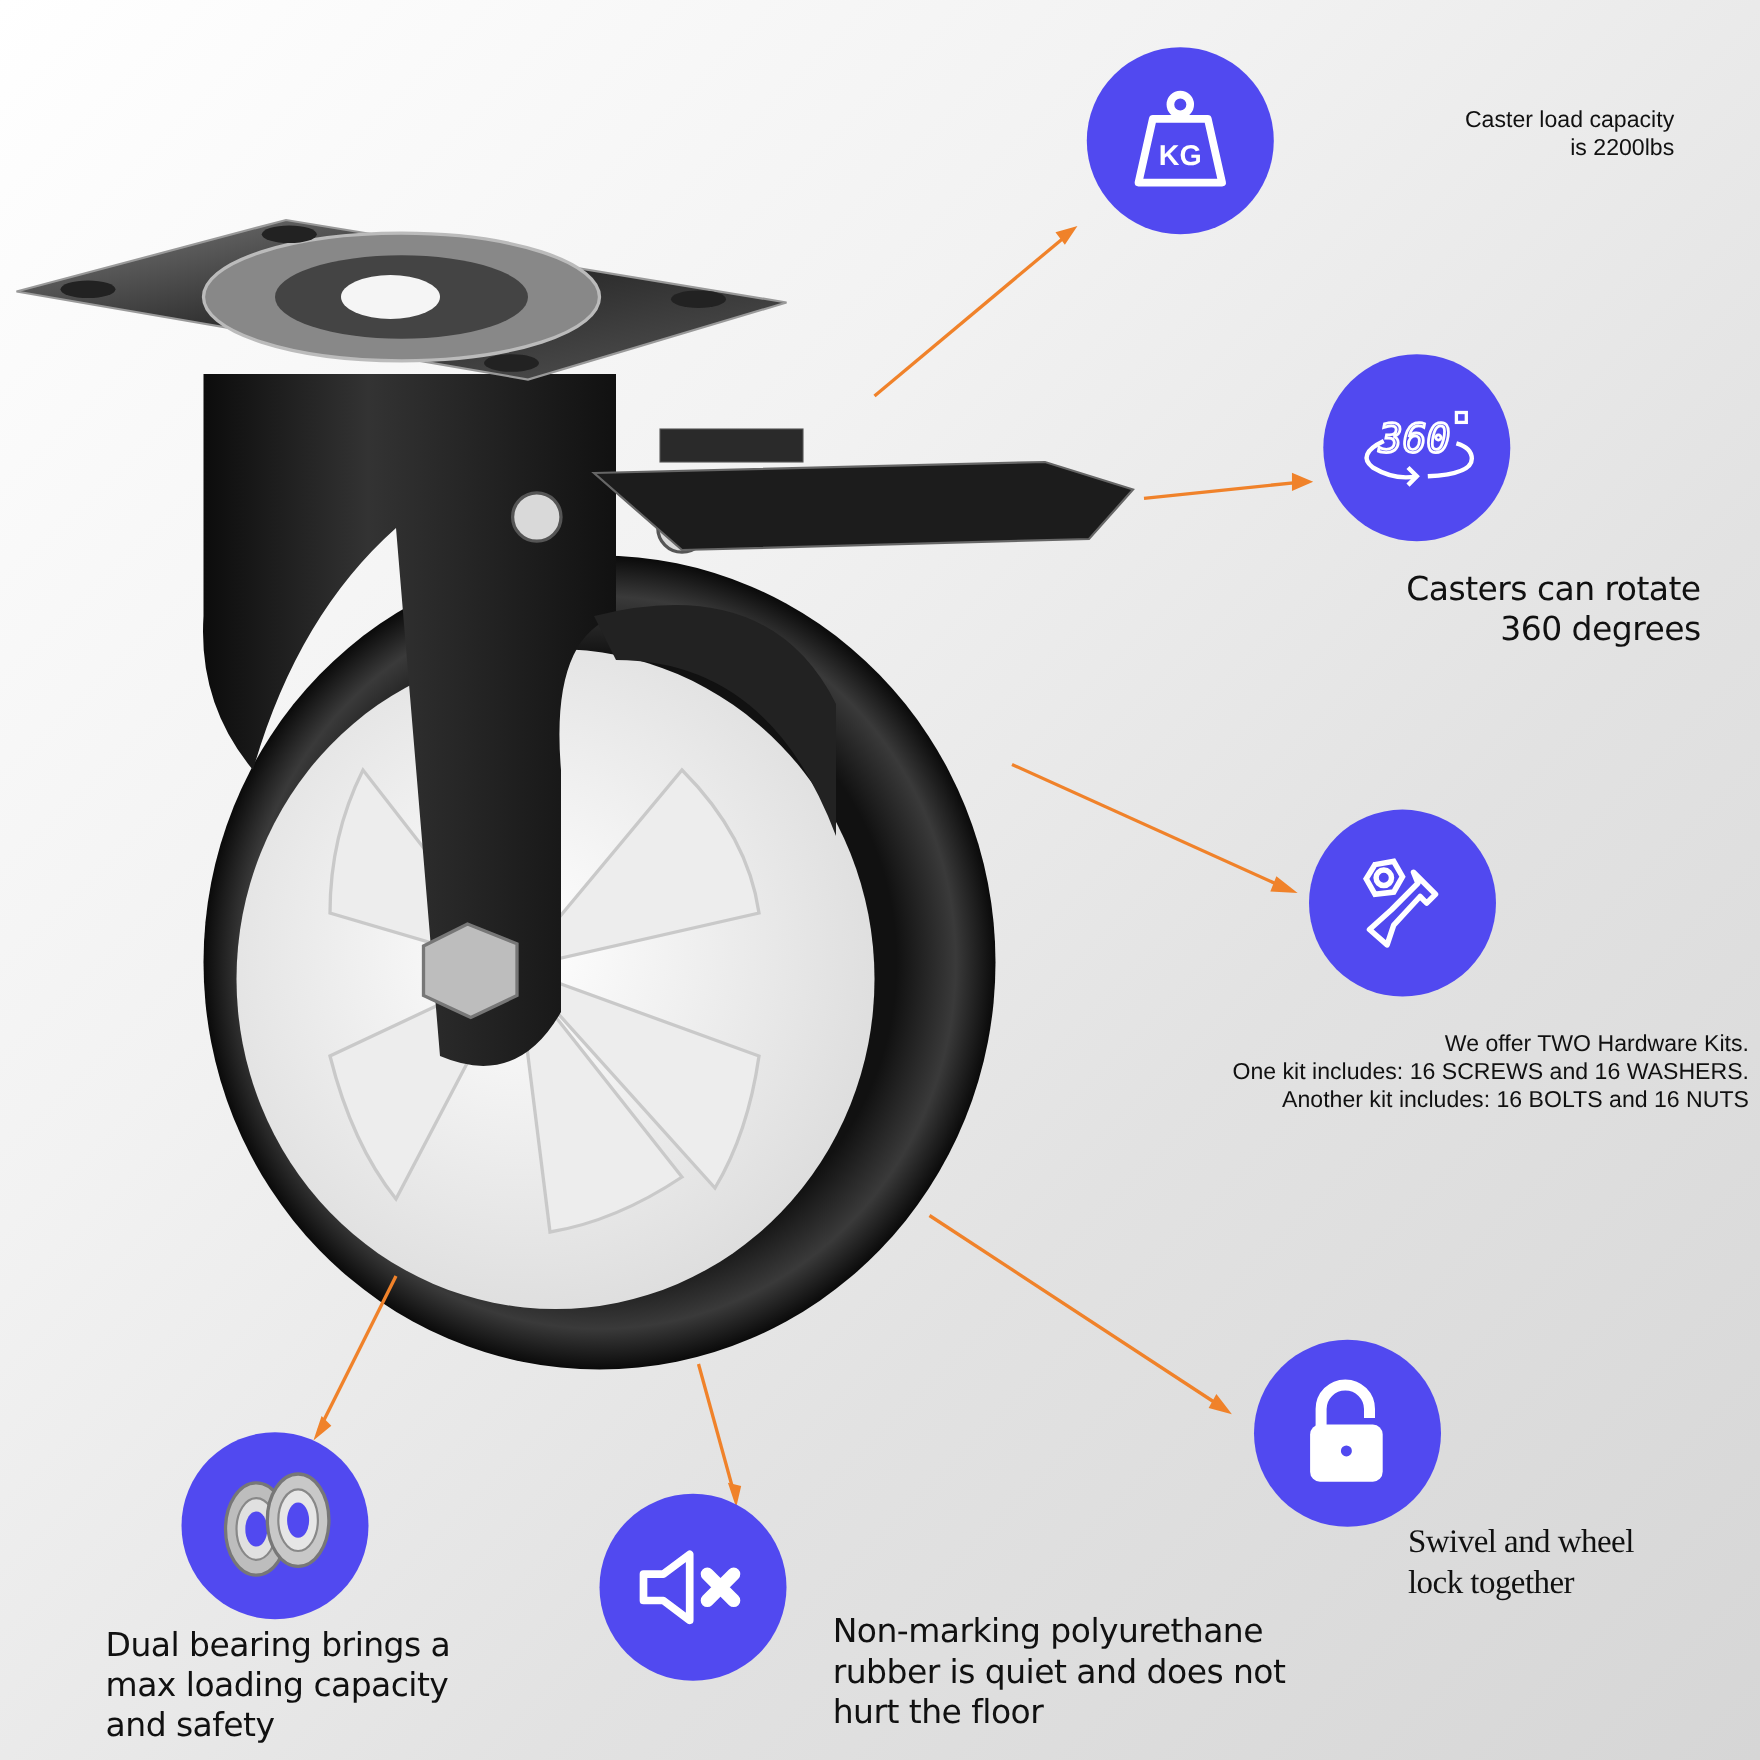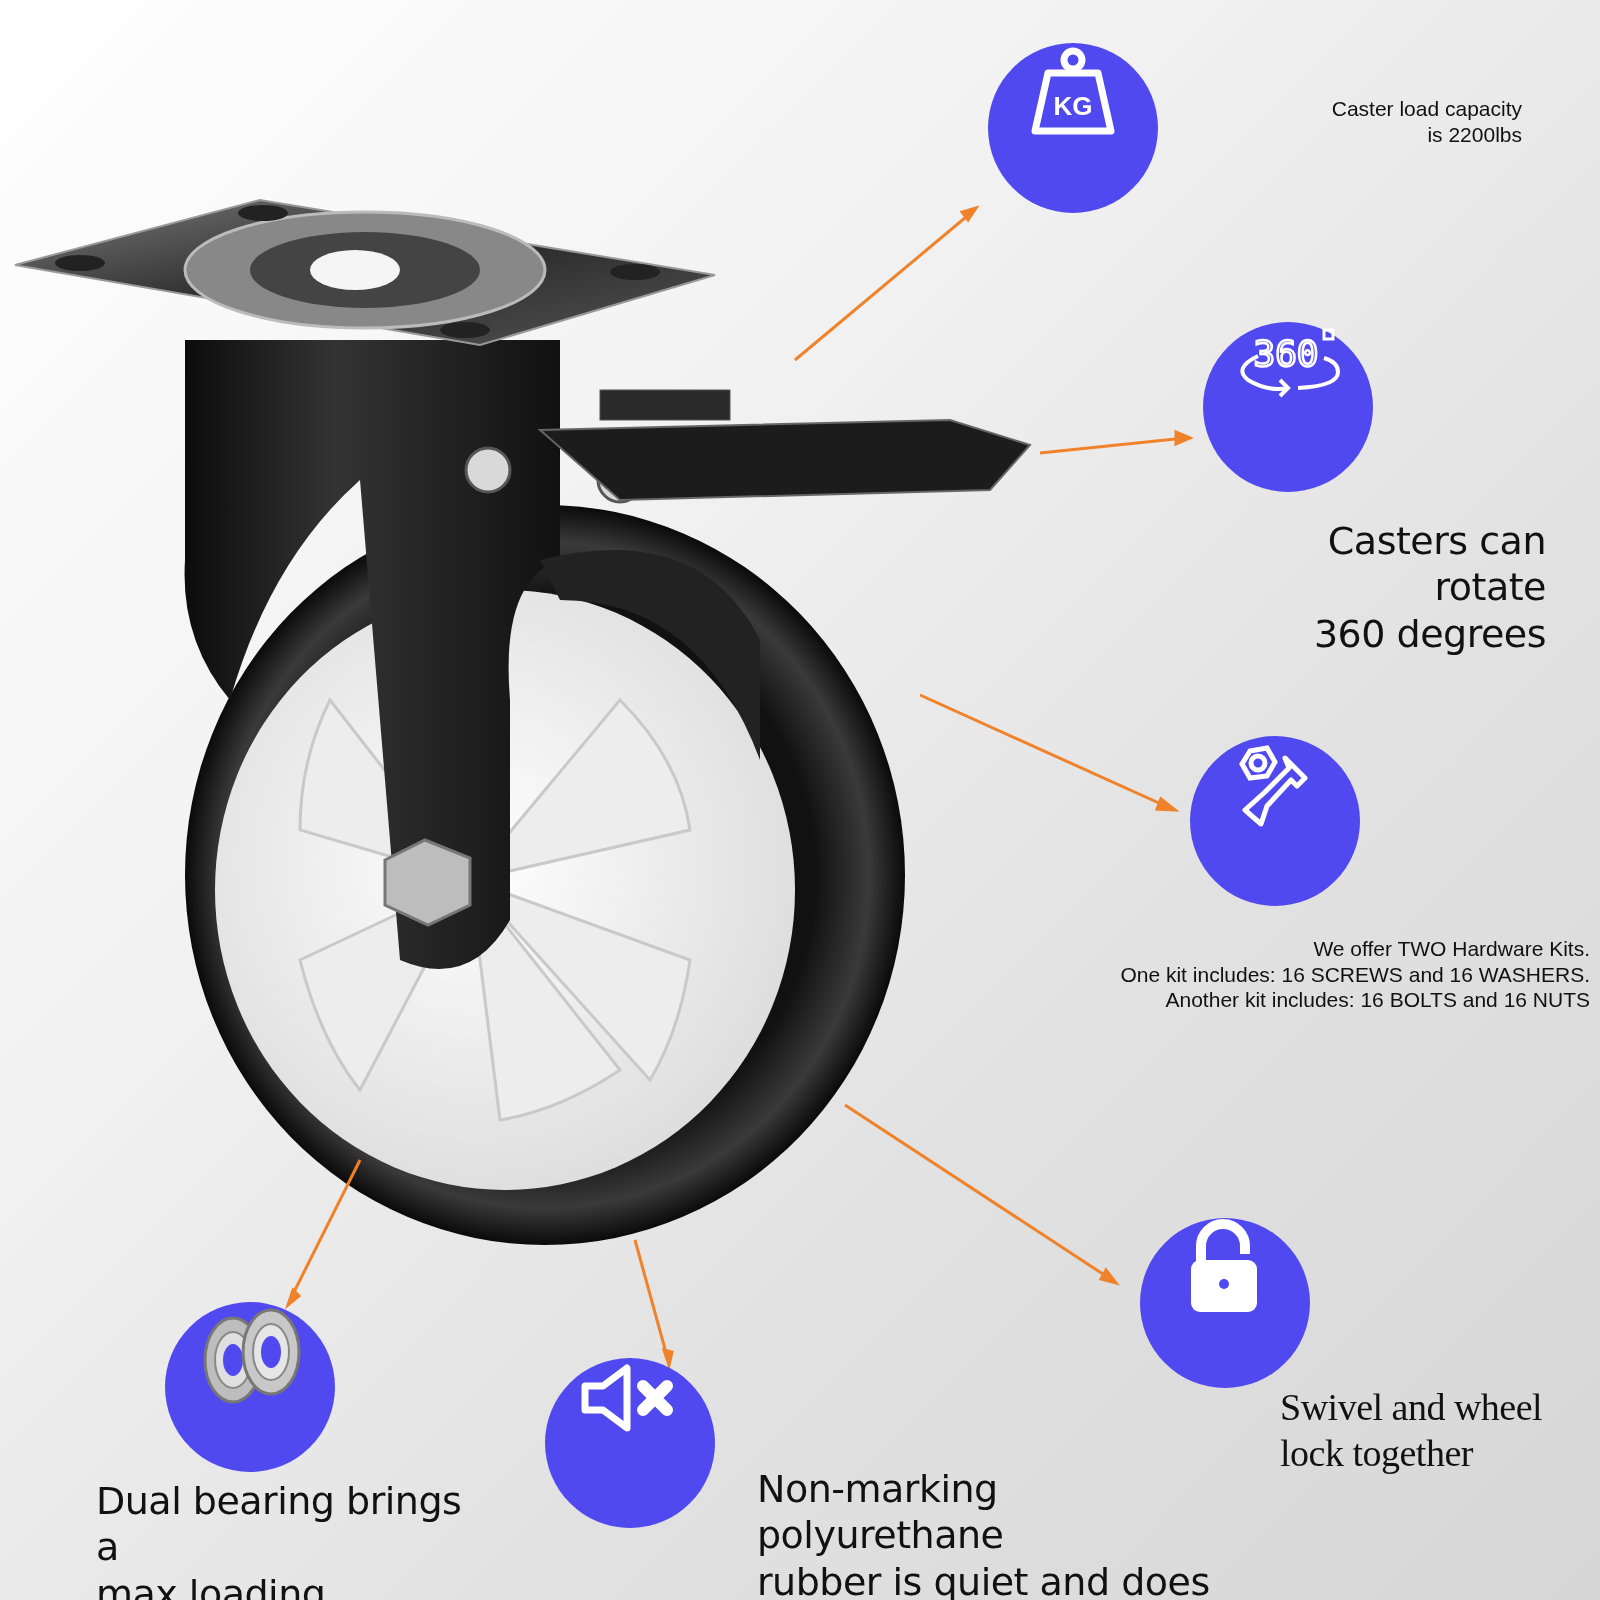--- a/index.html
+++ b/index.html
@@ -3,25 +3,25 @@
 <meta charset="utf-8">
 <style>
   html, body { margin:0; padding:0; }
   body {
     width:1600px; height:1600px; position:relative; overflow:hidden;
     background: linear-gradient(135deg, #ffffff 0%, #f2f2f2 35%, #e2e2e2 65%, #d6d6d6 100%);
     font-family: "Liberation Sans", sans-serif; color:#000;
   }
   .circle {
     position:absolute; border-radius:50%; background:#5149f0;
-    display:flex; justify-content:center;
+    display:flex; align-items:center; justify-content:center;
   }
   .caption { position:absolute; color:#111; line-height:1.22; white-space:pre-line; }
   .cap-arial { font-family:Liberation Sans, sans-serif; font-size:21px; }
-  .cap-dejavu { font-family:"DejaVu Sans", sans-serif; font-size:38px; letter-spacing:-0.5px; }
+  .cap-dejavu { font-family:"DejaVu Sans", sans-serif; font-size:30px; letter-spacing:-0.5px; }
   svg.overlay { position:absolute; left:0; top:0; }
 </style>
 </head>
 <body>
 
 <svg class="overlay" width="1600" height="1600">
   <defs>
     <linearGradient id="plate" x1="0" y1="0" x2="1" y2="1">
       <stop offset="0" stop-color="#7a7a7a"></stop>
         <stop offset="0.5" stop-color="#2a2a2a"></stop>
@@ -92,21 +92,21 @@
 <div class="circle" style="left:988px;top:43px;width:170px;height:170px;">
   <svg width="100" height="100" viewBox="0 0 100 100">
     <circle cx="50" cy="17" r="9" fill="none" stroke="#fff" stroke-width="7"></circle>
     <path d="M25 30 H75 L88 88 H12 Z" fill="none" stroke="#fff" stroke-width="7" stroke-linejoin="round"></path>
     <text x="50" y="72" text-anchor="middle" fill="#fff" font-family="Liberation Sans, sans-serif" font-weight="bold" font-size="26">KG</text>
   </svg>
 </div>
 <div class="caption cap-arial" style="left:1200px;top:96px;width:322px;text-align:right;">Caster load capacity
 is 2200lbs</div>
 
-<div class="circle" style="left:1203px;top:322px;width:170px;height:170px;">
+<div class="circle" style="left:1203px;top:322px;width:170px;height:170px;font-style:italic;">
   <svg width="120" height="80" viewBox="0 0 120 80">
     <text x="58" y="44" text-anchor="middle" fill="none" stroke="#fff" stroke-width="2.5" font-family="DejaVu Sans Mono, monospace" font-size="36">360</text>
     <rect x="96" y="8" width="9" height="9" fill="none" stroke="#fff" stroke-width="3"></rect>
     <path d="M30 34 Q5 46 20 58 Q40 70 60 66" fill="none" stroke="#fff" stroke-width="4"></path>
     <path d="M52 58 L60 66 L52 74" fill="none" stroke="#fff" stroke-width="4"></path>
     <path d="M70 66 Q110 64 110 50 Q110 40 96 36" fill="none" stroke="#fff" stroke-width="4"></path>
   </svg>
 </div>
 <div class="caption cap-dejavu" style="left:1220px;top:518px;width:326px;text-align:right;">Casters can rotate
 360 degrees</div>

